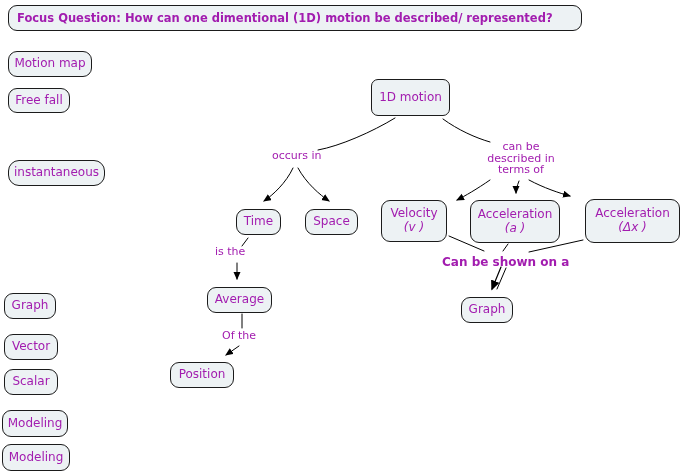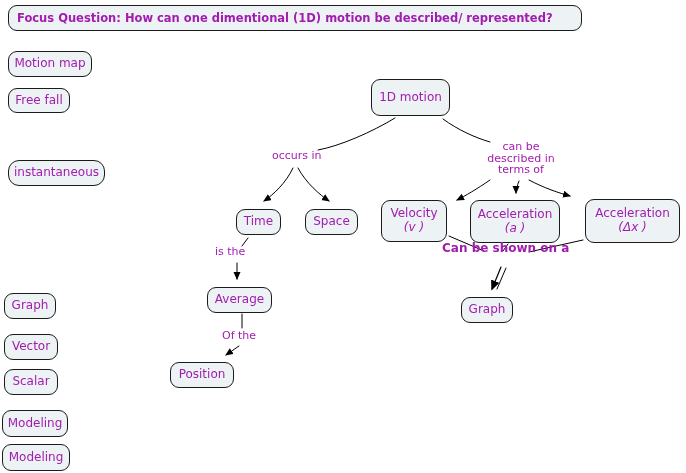--- a/index.html
+++ b/index.html
@@ -77,21 +77,21 @@
 
   <div class="node" style="left:8px;top:51px;width:84px;height:26px;">Motion map</div>
   <div class="node" style="left:8px;top:88px;width:62px;height:25px;">Free fall</div>
   <div class="node" style="left:8px;top:160px;width:97px;height:26px;border-radius:11px;">instantaneous</div>
   <div class="node" style="left:4px;top:293px;width:52px;height:26px;">Graph</div>
   <div class="node" style="left:4px;top:334px;width:54px;height:26px;">Vector</div>
   <div class="node" style="left:4px;top:369px;width:54px;height:26px;">Scalar</div>
   <div class="node" style="left:2px;top:410px;width:66px;height:27px;">Modeling</div>
   <div class="node" style="left:2px;top:444px;width:68px;height:27px;">Modeling</div>
 
-  <div class="node" style="left:371px;top:79px;width:79px;height:37px;">1D motion</div>
+  <div class="node" style="left:371px;top:79px;width:79px;height:37px;border-radius:7px;">1D motion</div>
   <div class="node" style="left:236px;top:209px;width:45px;height:26px;">Time</div>
   <div class="node" style="left:305px;top:209px;width:53px;height:26px;border-radius:9px;">Space</div>
   <div class="node" style="left:207px;top:287px;width:65px;height:26px;">Average</div>
   <div class="node" style="left:170px;top:362px;width:64px;height:26px;">Position</div>
 
   <div class="node two-line" style="left:381px;top:200px;width:66px;height:42px;">
     <span>Velocity</span>
     <span class="sym">(v )</span>
   </div>
   <div class="node two-line" style="left:470px;top:200px;width:90px;height:43px;">
@@ -104,15 +104,15 @@
   </div>
 
   <div class="node" style="left:461px;top:297px;width:52px;height:26px;">Graph</div>
 
   <div class="edge-label" style="left:272px;top:150px;">occurs in</div>
   <div class="edge-label center" style="left:481px;top:141px;width:80px;">can be
 described in
 terms of</div>
   <div class="edge-label" style="left:215px;top:246px;">is the</div>
   <div class="edge-label" style="left:222px;top:330px;">Of the</div>
-  <div class="edge-label bold" style="left:442px;top:242px;">Can be shown on a</div>
+  <div class="edge-label bold" style="left:442px;top:256px;">Can be shown on a</div>
 
 </div>
 
 </body></html>

